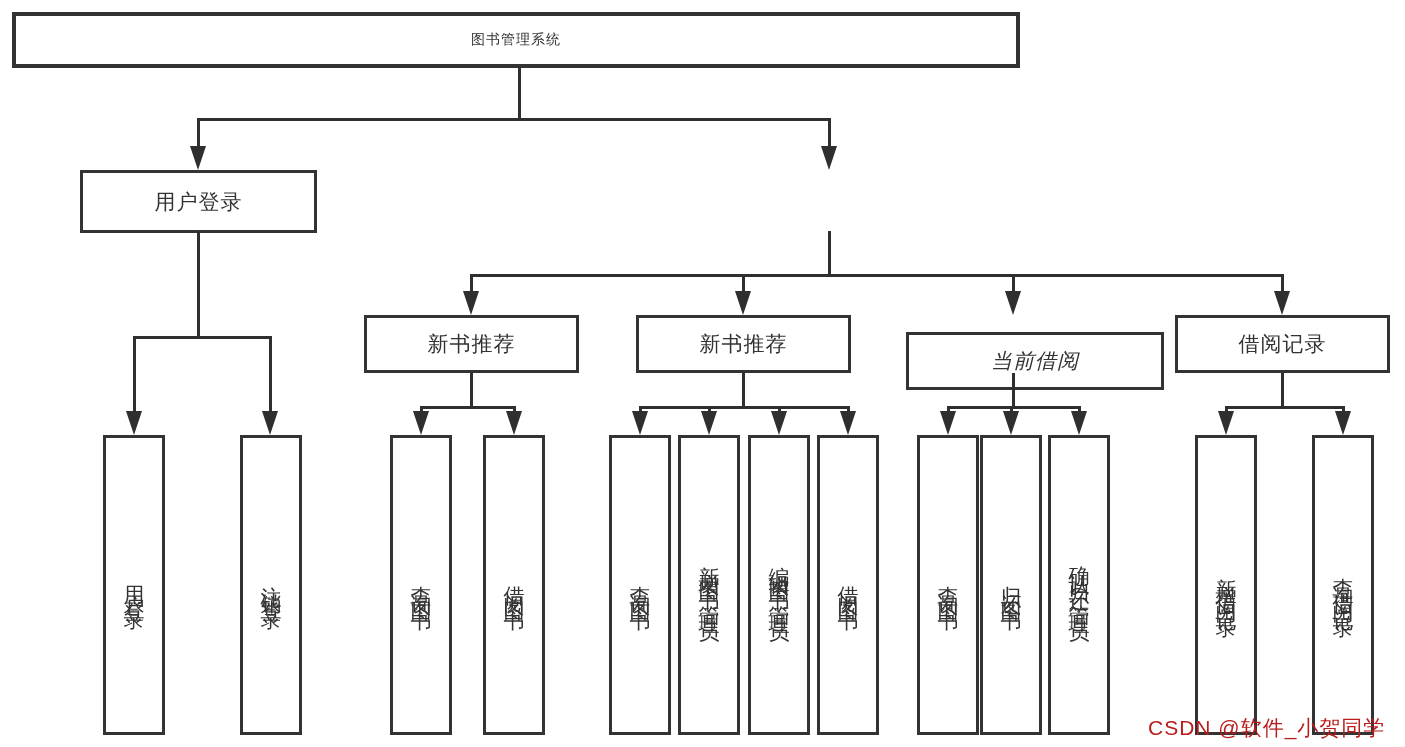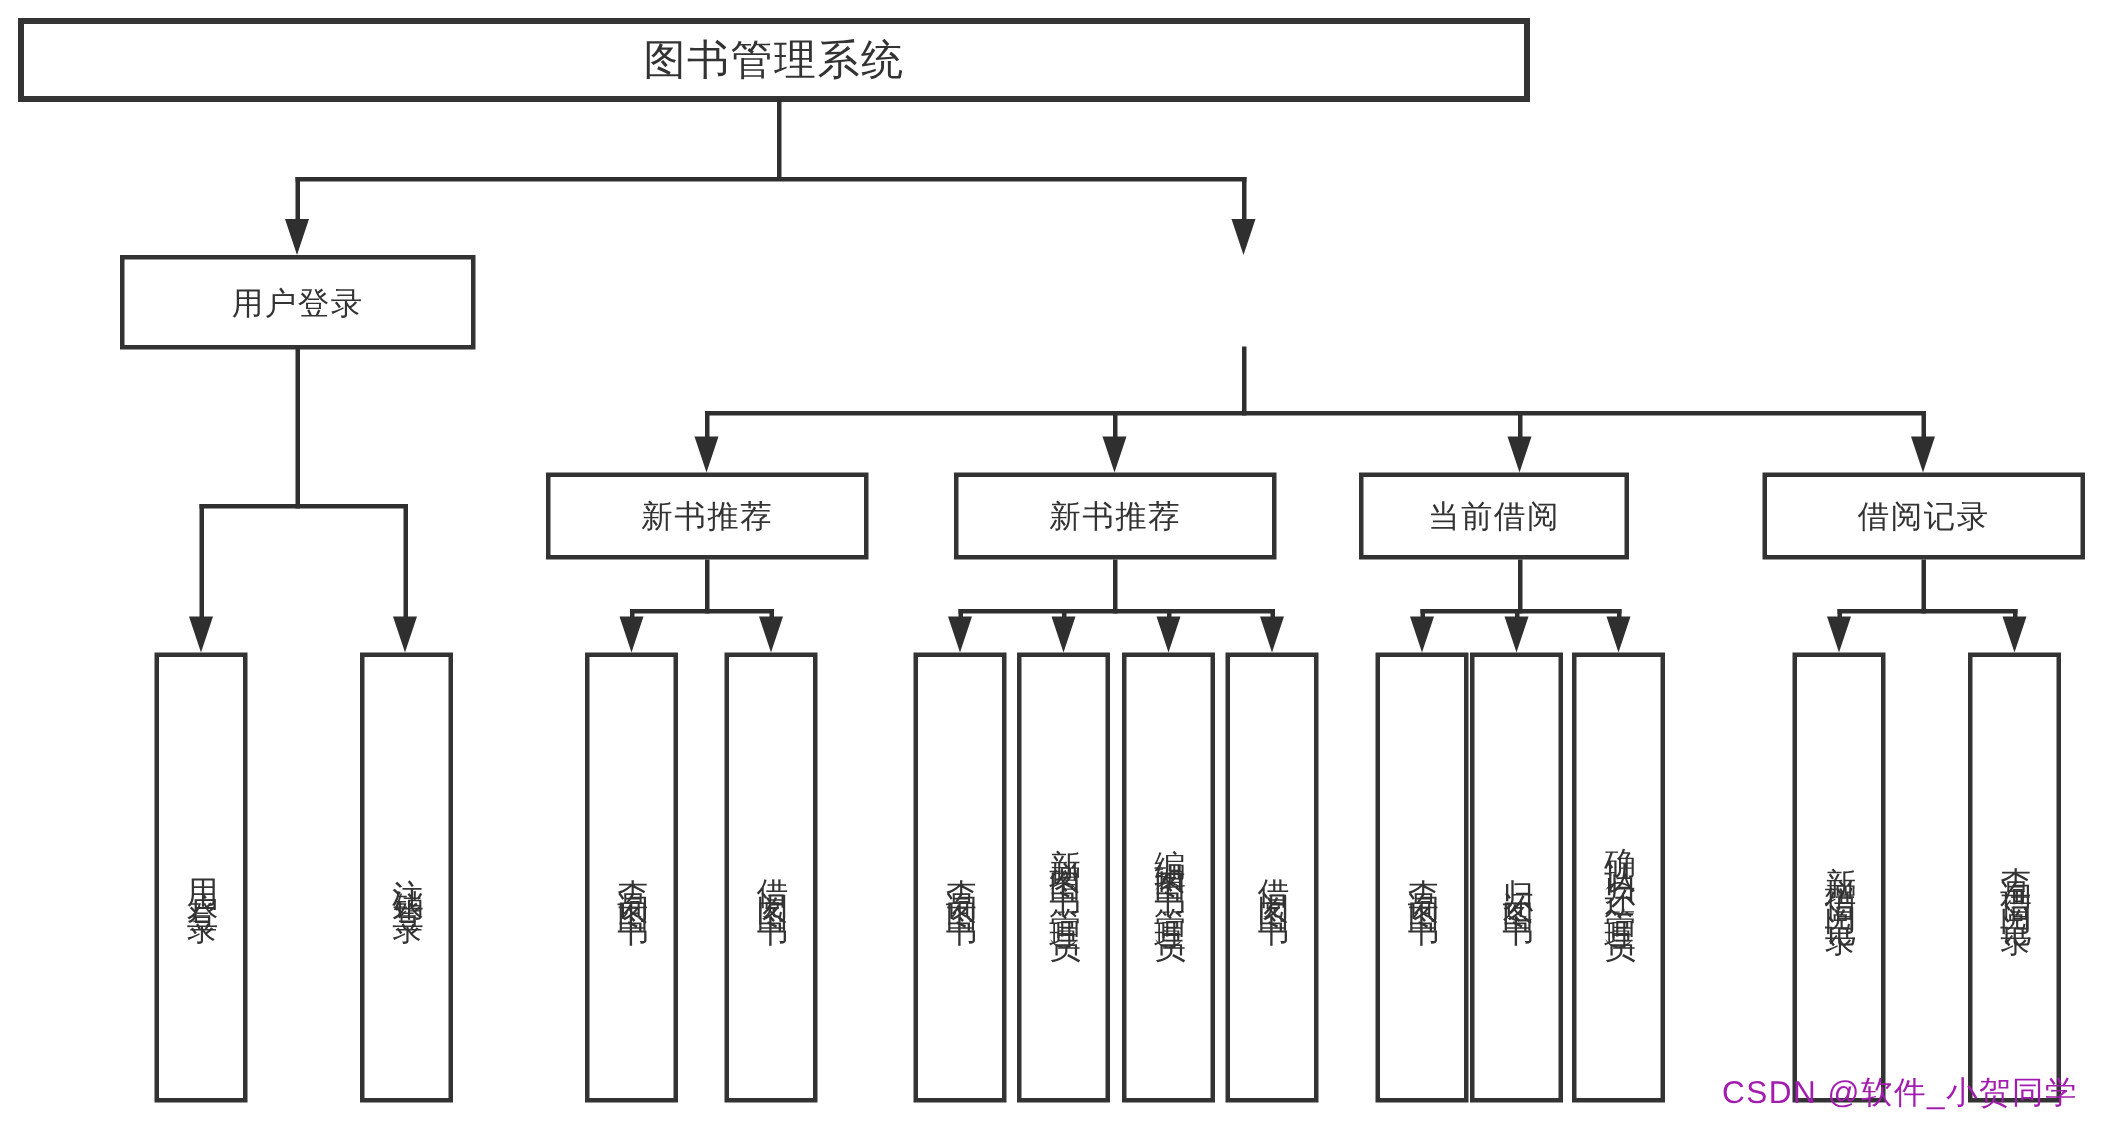--- a/index.html
+++ b/index.html
@@ -16,42 +16,42 @@
     box-sizing:border-box;
     border:3px solid #333333;
     background:#ffffff;
     display:flex;
     align-items:center;
     justify-content:center;
     font-size:21px;
     color:#333333;
     letter-spacing:1px;
   }
-  .root{border-width:4px;font-size:28px;}
+  .root{border-width:4px;font-size:14px;}
   .vbox{
     writing-mode:vertical-rl;
     text-orientation:mixed;
     letter-spacing:8px;
     font-size:21px;
   }
   .hline,.vline{position:absolute;background:#2f2f2f;}
   .hline{height:3px;}
   .vline{width:3px;}
   .arrow{
     position:absolute;
     width:0;height:0;
     border-left:8px solid transparent;
     border-right:8px solid transparent;
     border-top:24px solid #2f2f2f;
   }
   .watermark{
     position:absolute;
     left:1148px;top:714px;
     font-size:21px;
-    color:#a21caf;
+    color:#b91c1c;
     letter-spacing:1px;
     white-space:nowrap;
     z-index:5;
   }
 </style>
 </head>
 <body>
 
 <div id="stage">
 
@@ -65,21 +65,21 @@
 
 
   <div class="box" style="left:364px;top:315px;width:215px;height:58px;">
     <span>新书推荐</span>
   </div>
 
   <div class="box" style="left:636px;top:315px;width:215px;height:58px;">
     <span>新书推荐</span>
   </div>
 
-  <div class="box" style="left:906px;top:315px;width:180px;height:58px;">
+  <div class="box" style="left:906px;top:332px;width:258px;height:58px;font-style:italic;">
     <span>当前借阅</span>
   </div>
 
   <div class="box" style="left:1175px;top:315px;width:215px;height:58px;">
     <span>借阅记录</span>
   </div>
 
   <div class="box vbox" style="left:103px;top:435px;width:62px;height:300px;">
     <span>用户登录</span>
   </div>

